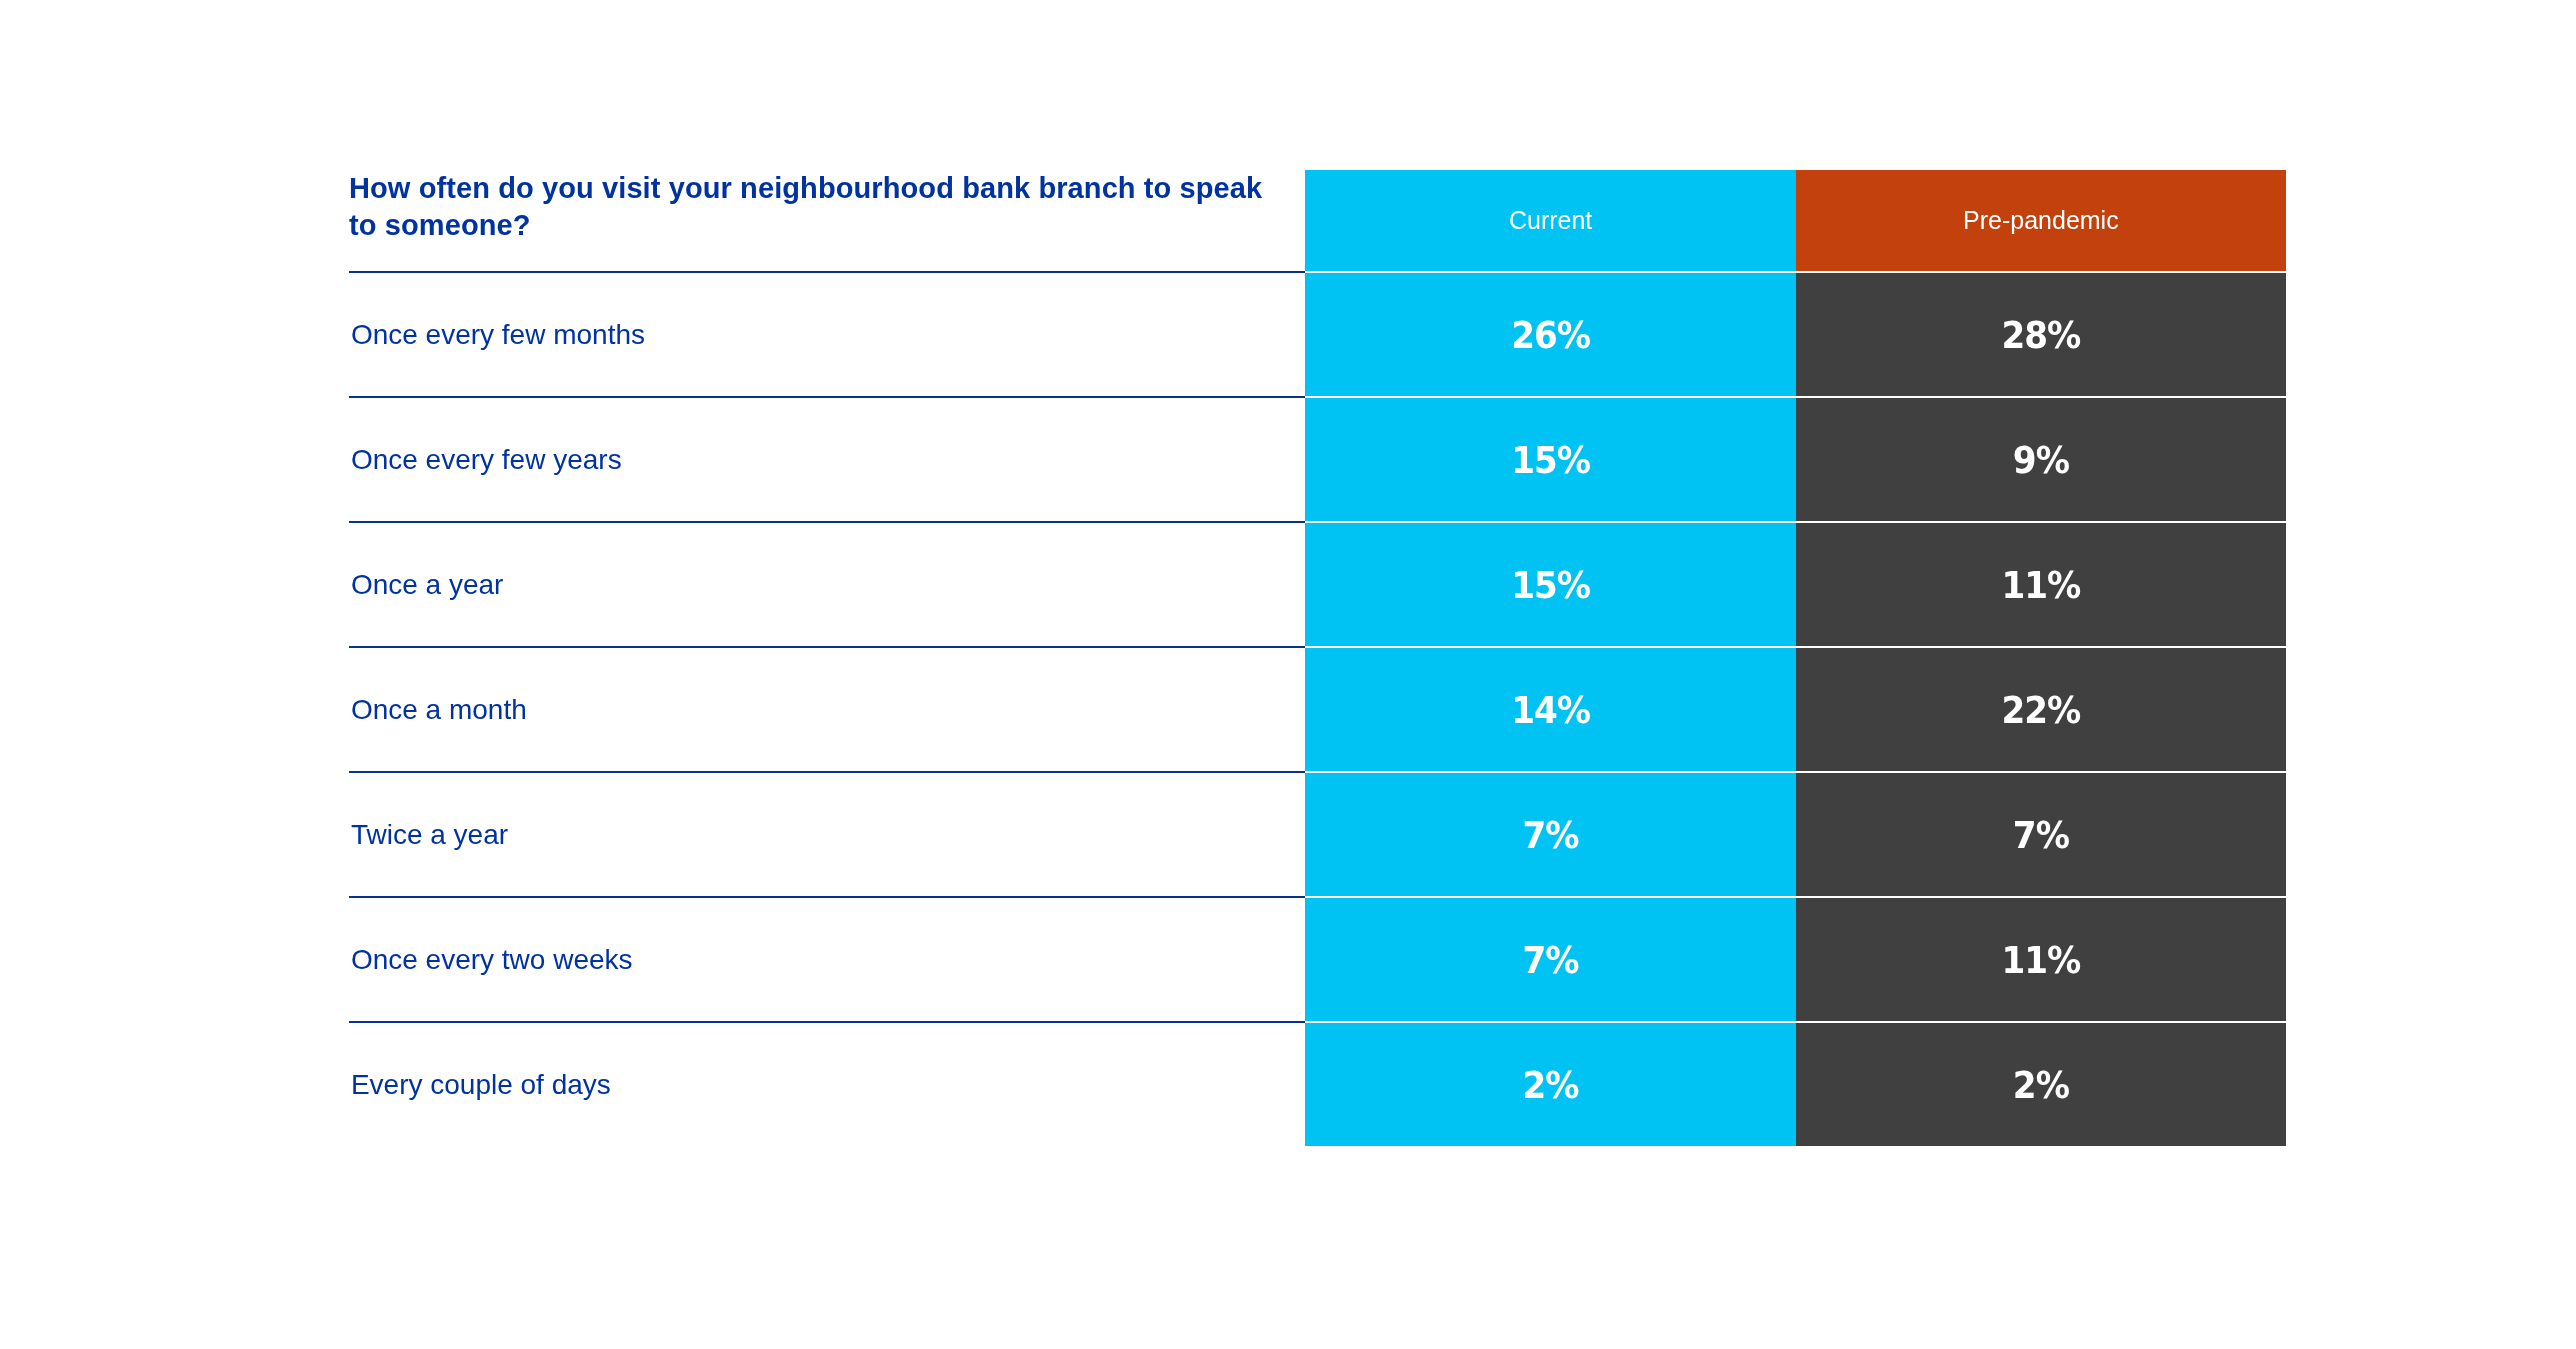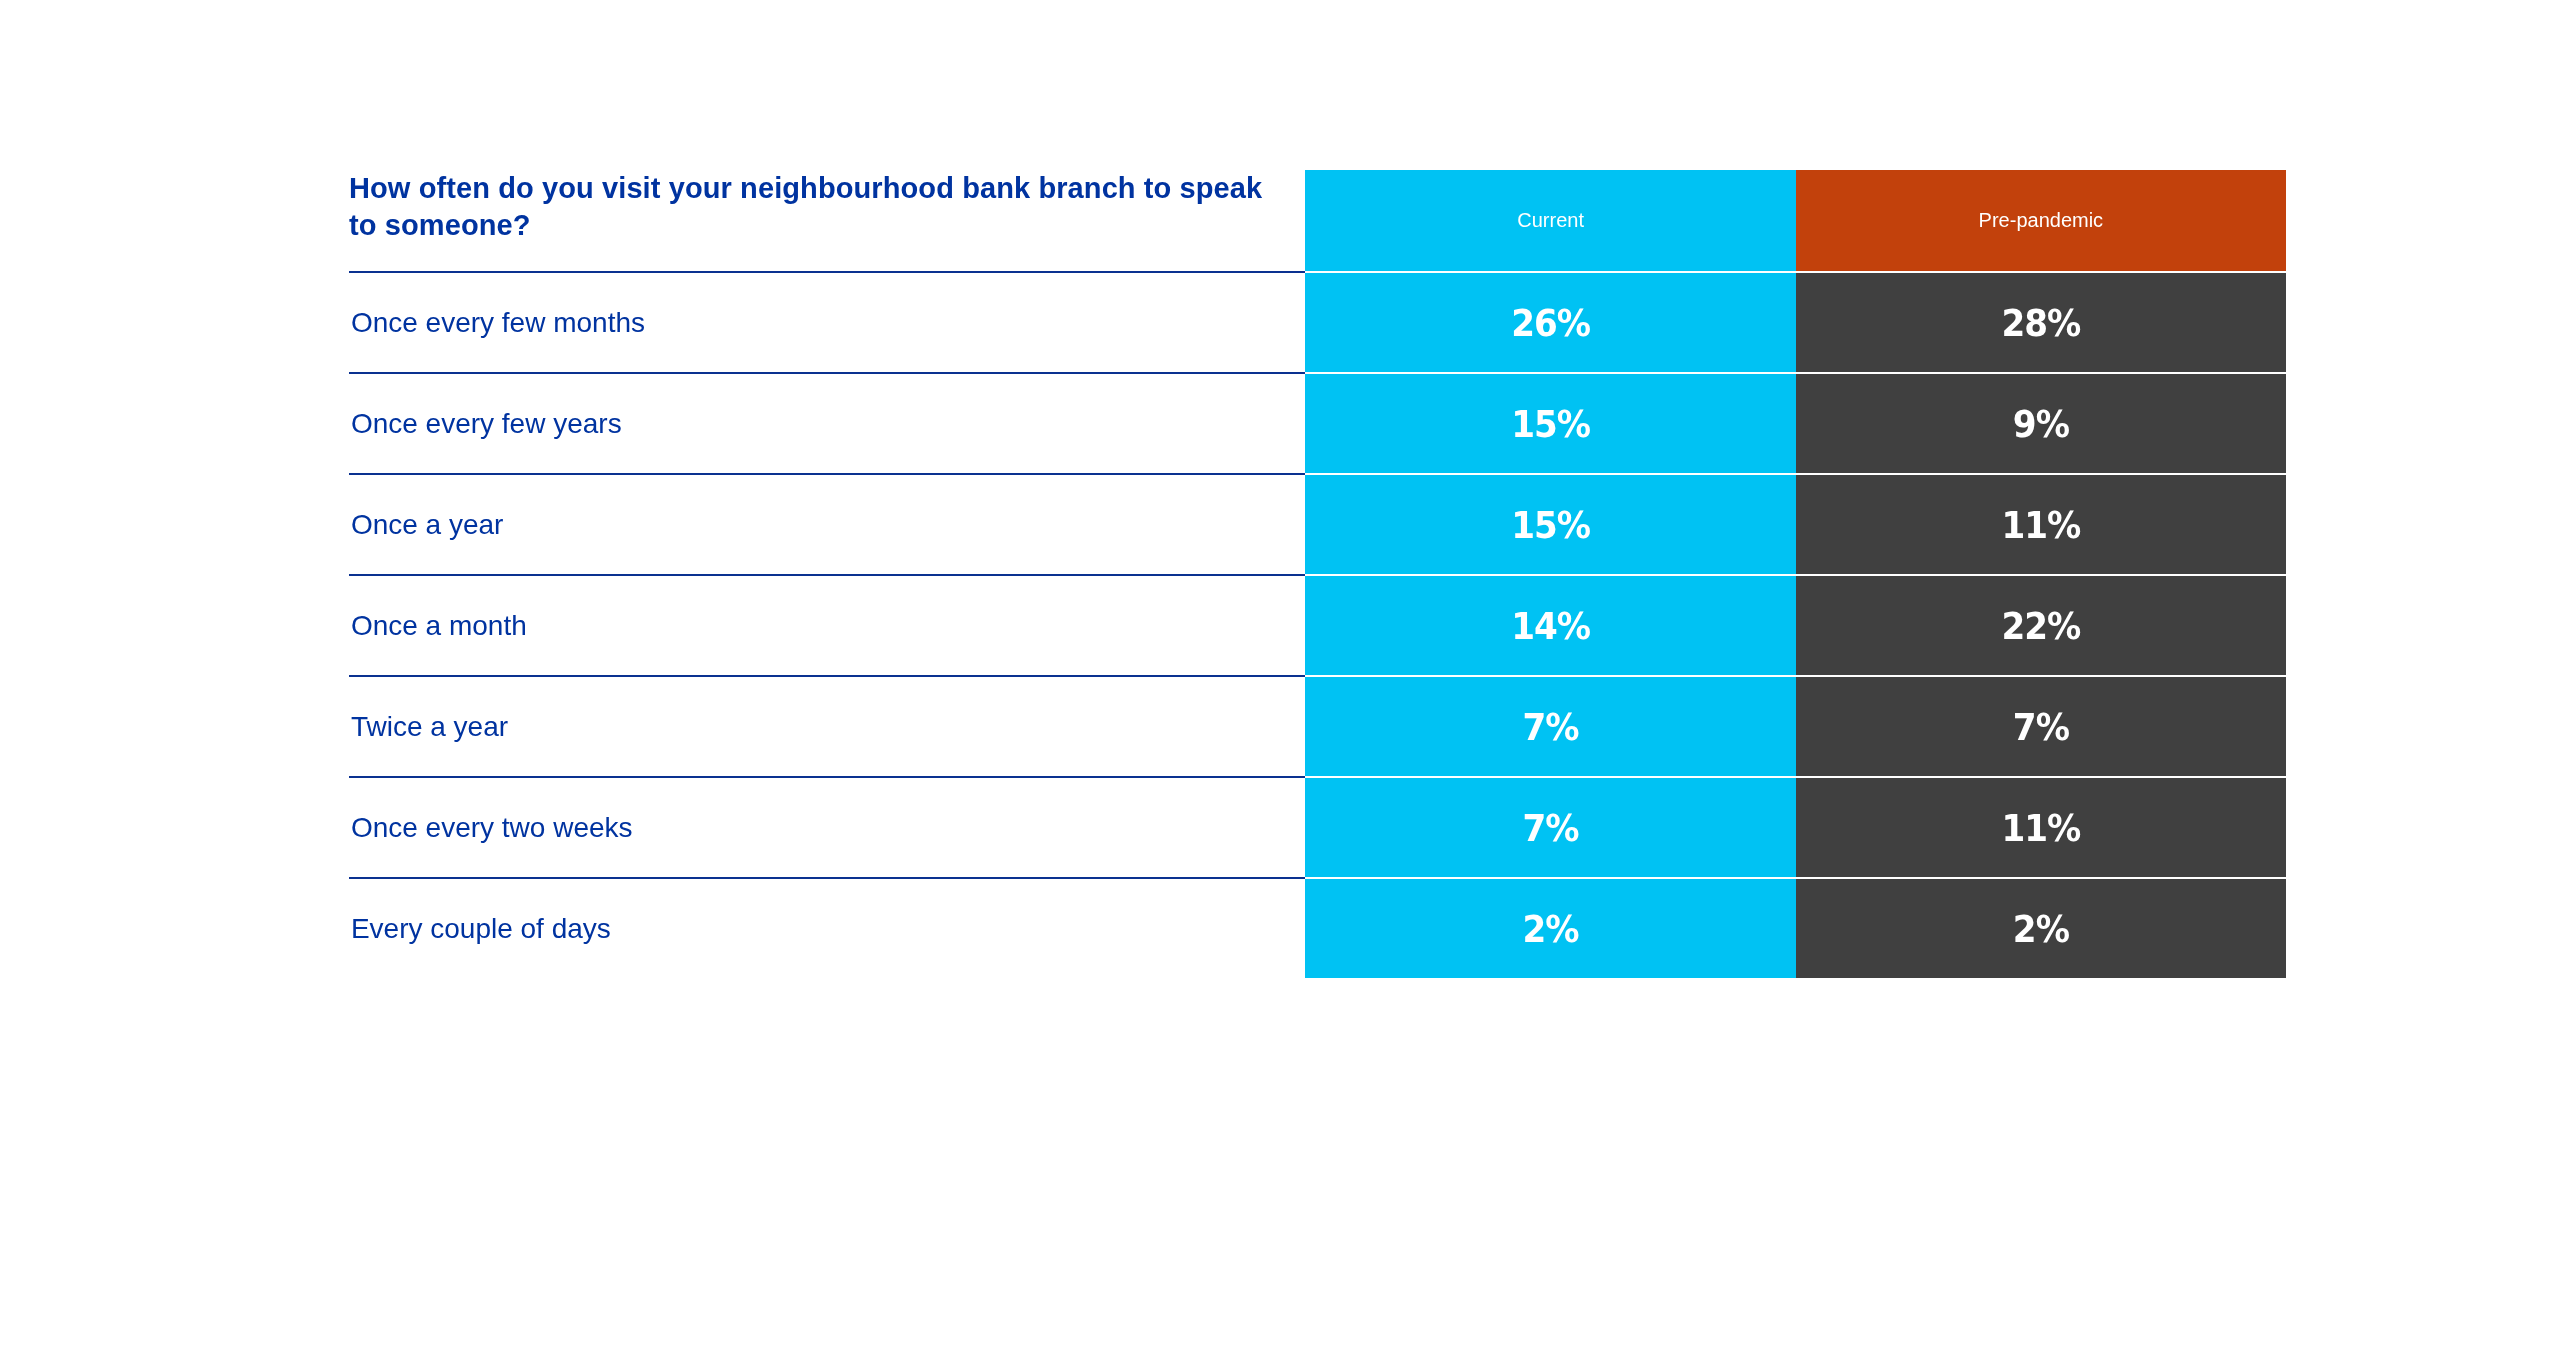--- a/index.html
+++ b/index.html
@@ -38,21 +38,21 @@
     color: #0033a0;
     font-weight: bold;
     font-size: 29px;
     line-height: 1.28;
     letter-spacing: 0.1px;
     text-align: left;
     margin-left: 32px;
   }
   .hdr-cur, .hdr-pre {
     color: #ffffff;
-    font-size: 20px;
+    font-size: 25px;
     font-weight: normal;
     text-align: center;
     vertical-align: middle;
     height: 101px;
     padding: 0;
   }
   .hdr-cur { background: #00c2f3; }
   .hdr-pre { background: #c2410c; }
 
   
@@ -66,21 +66,21 @@
     vertical-align: middle;
     white-space: nowrap;
   }
   td.val {
     color: #ffffff;
     font-size: 38px;
     font-weight: bold;
     text-align: center;
     vertical-align: middle;
     height: 99px;
-    padding: 0;
+    padding: 12px;
     letter-spacing: -1px;
     font-family: "DejaVu Sans", sans-serif;
     font-stretch: condensed;
     border-top: 2.9px solid #ffffff;
   }
   td.val.cur { background: #00c2f3; }
   td.val.pre { background: #404040; }
 
   tr.first-data td.val { border-top: 2.9px solid #ffffff; }
 </style>

